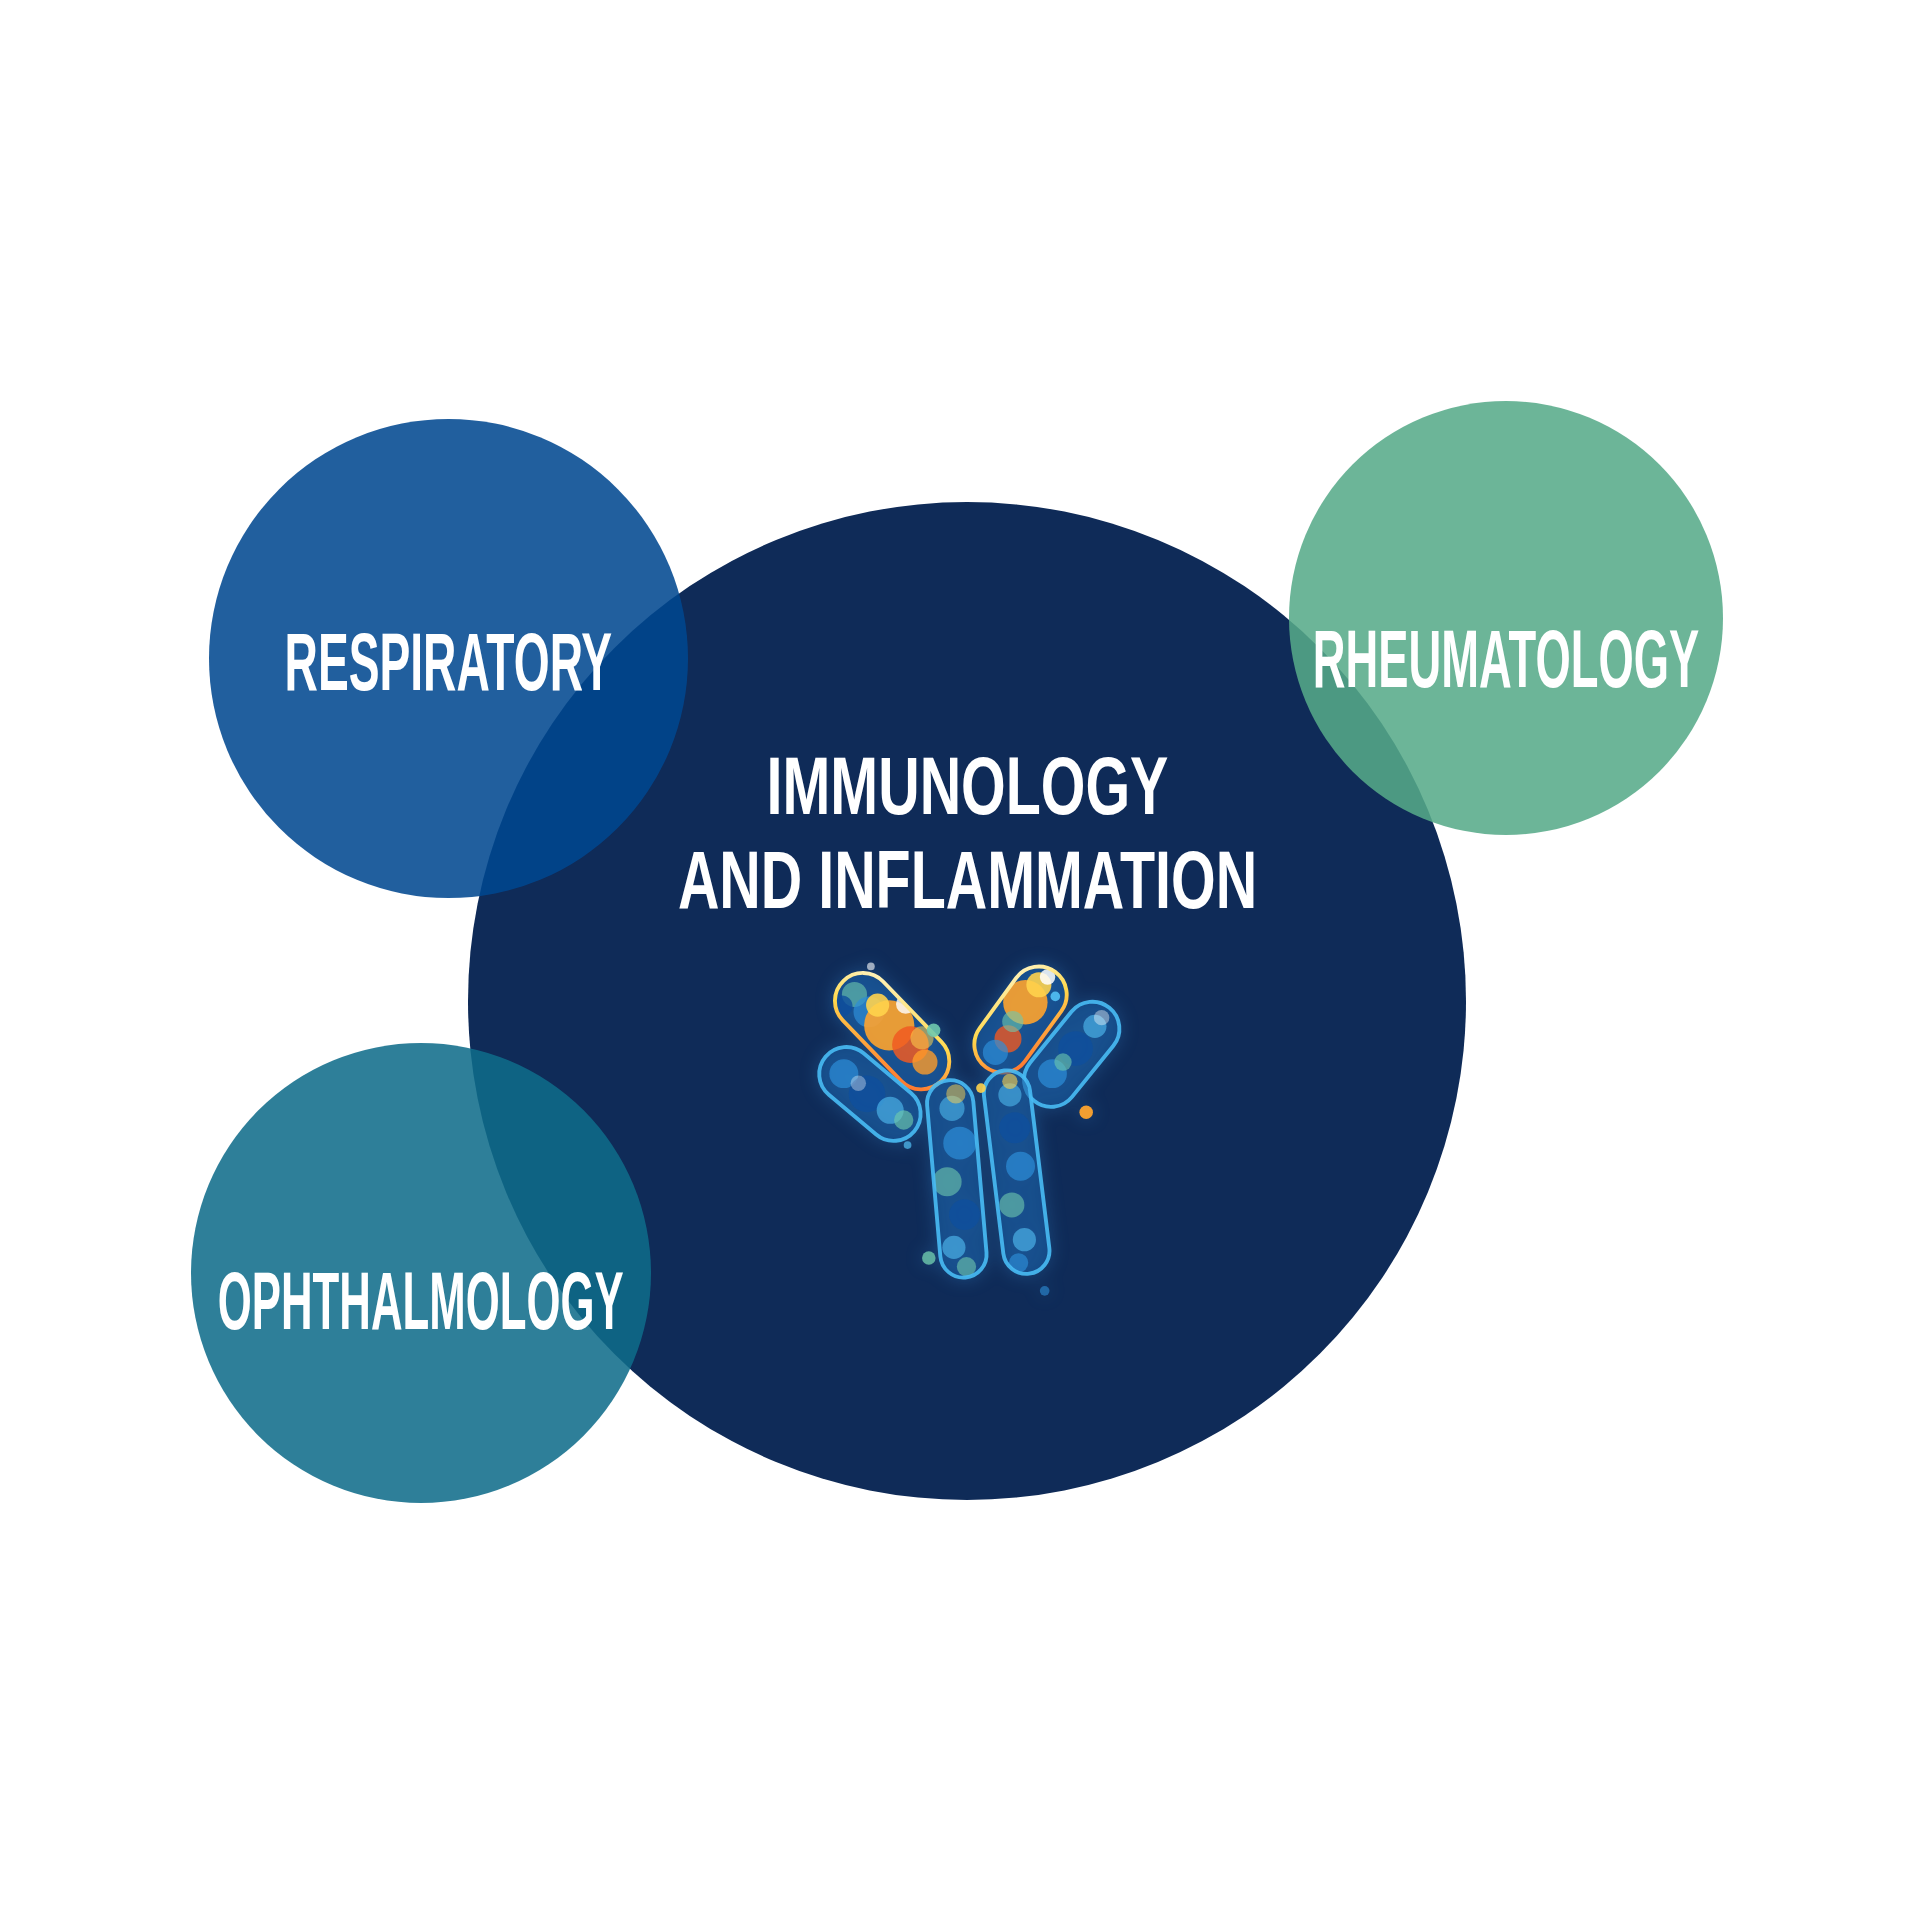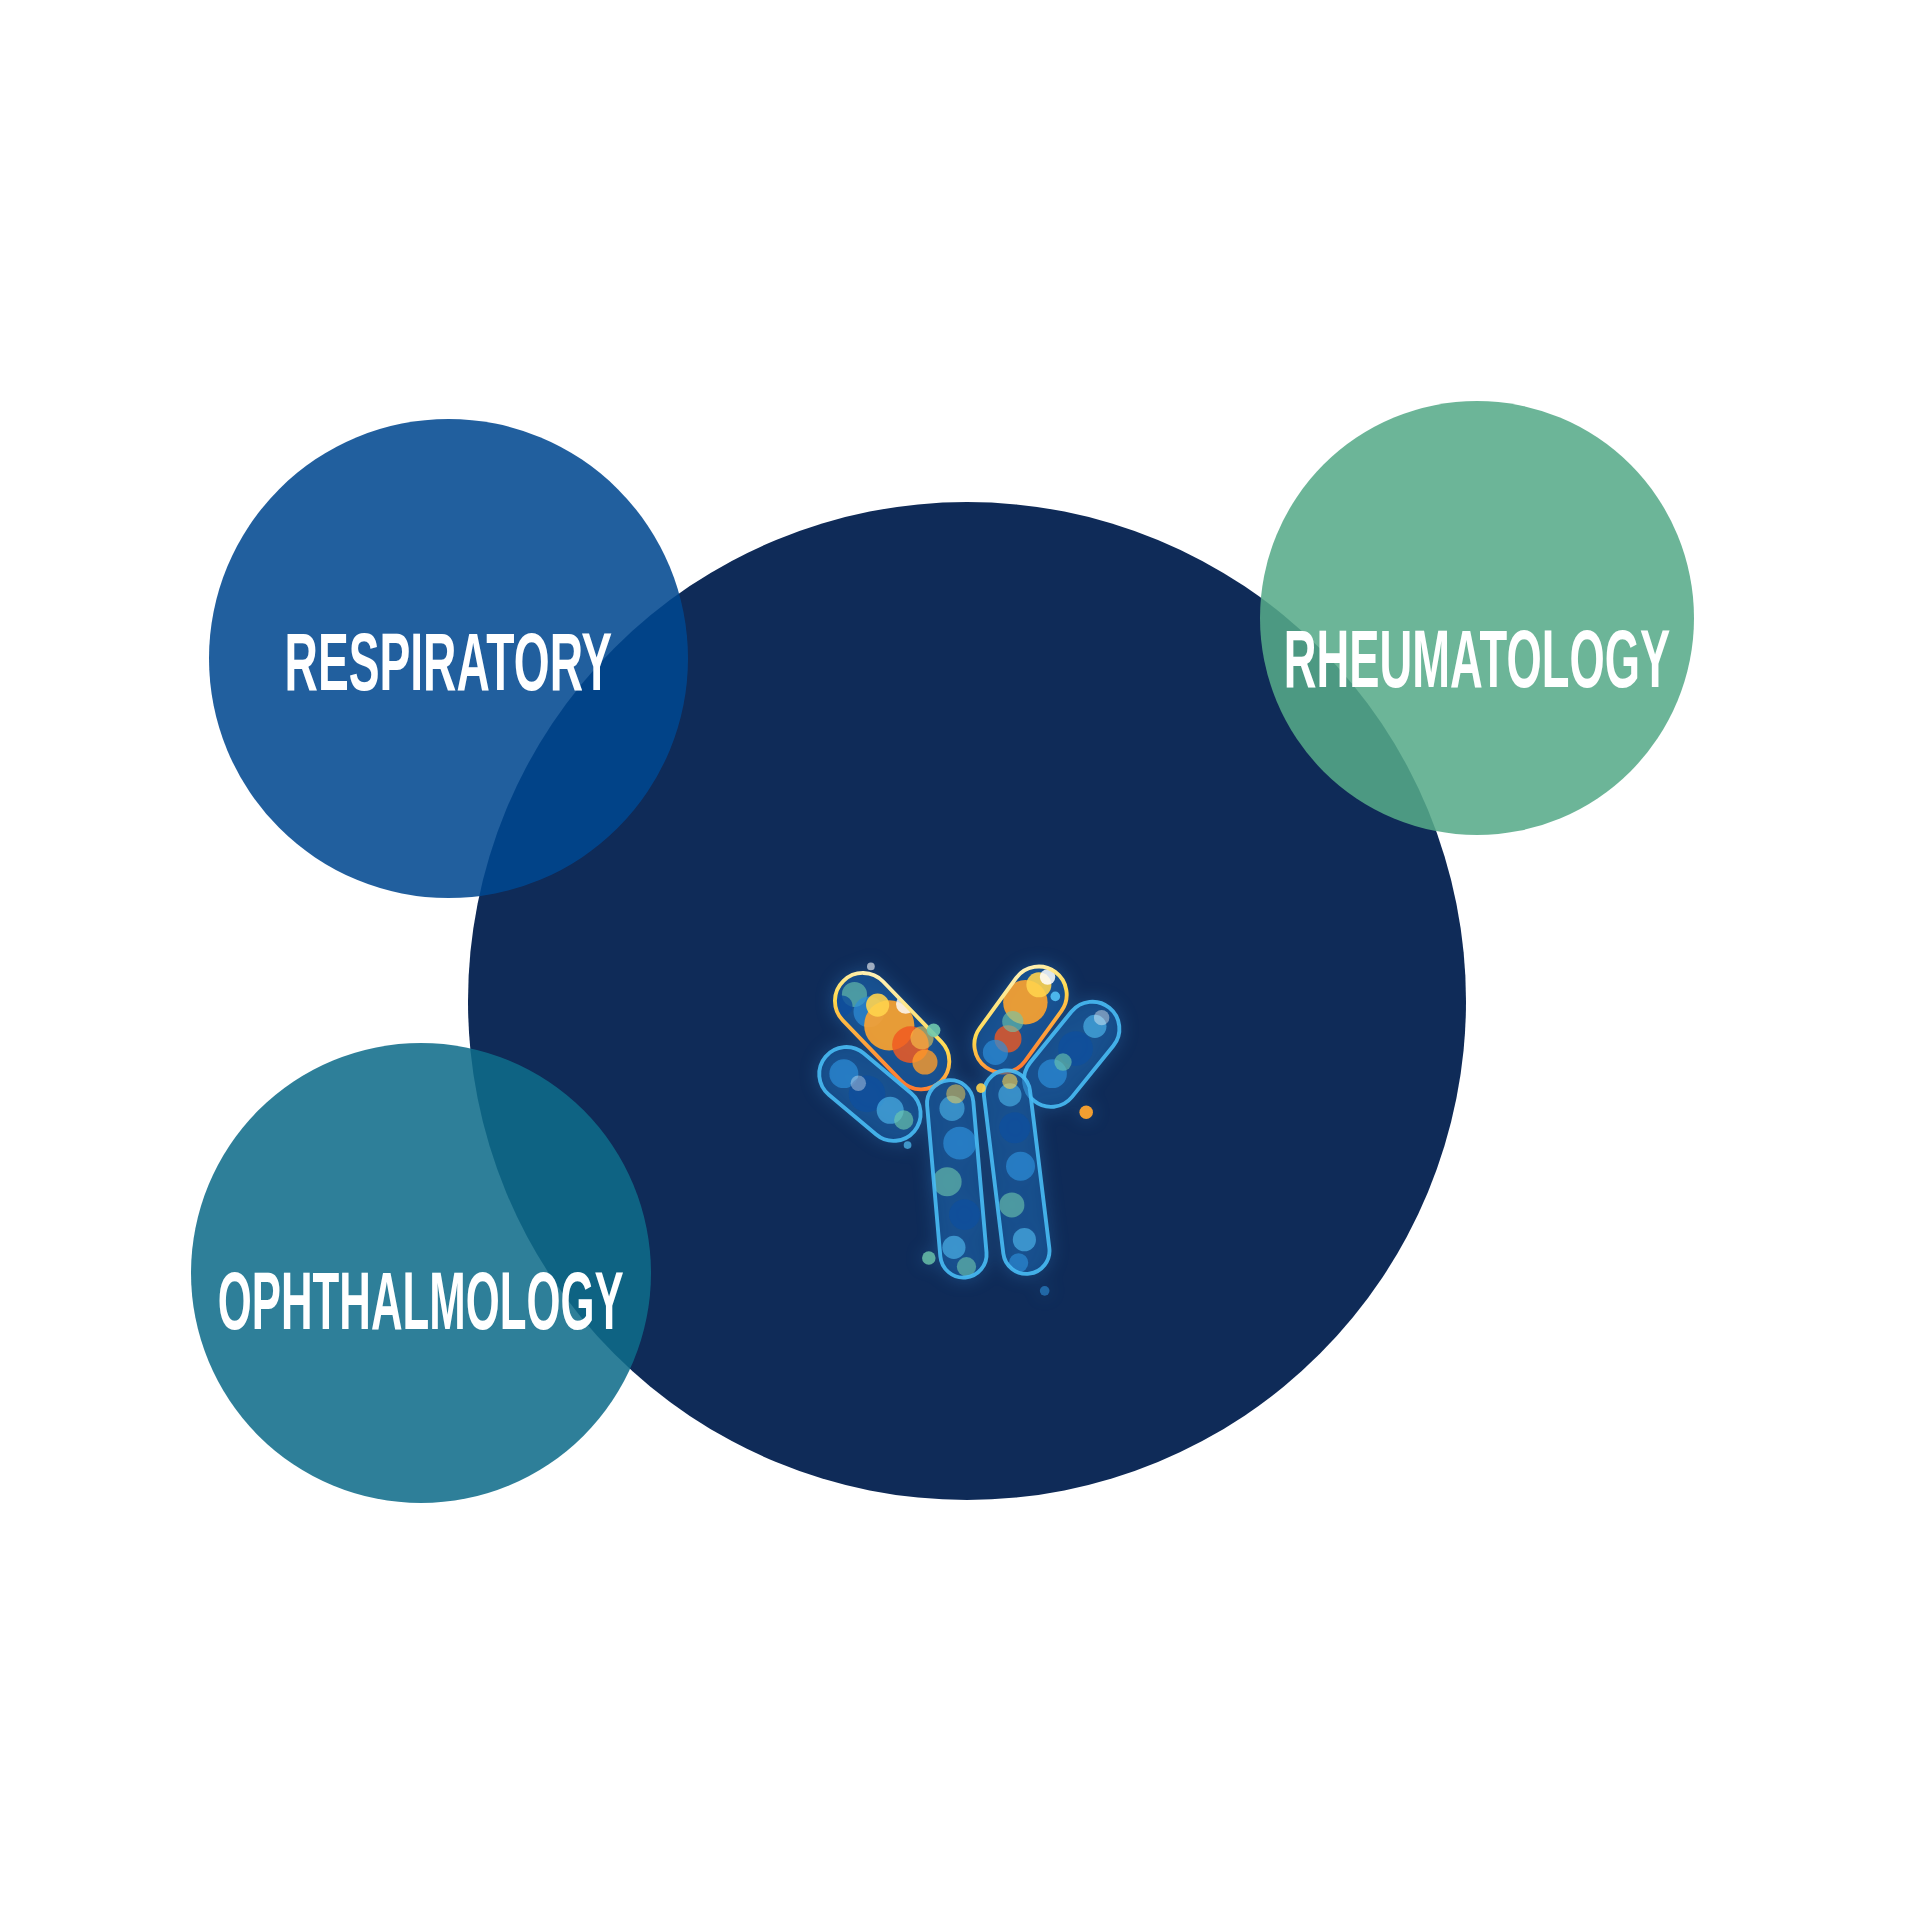--- a/index.html
+++ b/index.html
@@ -56,34 +56,38 @@
   }
 </style>
 </head>
 <body>
 
 <div id="canvas" style="background: rgb(255, 255, 255);">
 
   <div class="circle hub" style="left: 468px; top: 502px; width: 998px; height: 998px; background: rgb(15, 43, 88);"></div>
 
 
-  <div class="circle sat" style="left: 1260px; top: 401px; width: 434px; height: 434px; background: rgba(86, 170, 137, 0.87);">
+  <div class="circle sat" style="left: 1289px; top: 401px; width: 434px; height: 434px; background: rgba(86, 170, 137, 0.87);">
     <span class="label" style="transform:translateY(41px) scaleX(0.56);">RHEUMATOLOGY</span>
   </div>
 
 
 
   <div class="circle sat" style="left: 209px; top: 419px; width: 479px; height: 479px; background: rgba(0, 71, 144, 0.87);">
     <span class="label" style="transform:translateY(3.9px) scaleX(0.57);">RESPIRATORY</span>
   </div>
 
   <div class="circle sat" style="left: 191px; top: 1043px; width: 460px; height: 460px; background: rgba(15, 108, 138, 0.87);">
     <span class="label" style="transform:translateY(28px) scaleX(0.54);">OPHTHALMOLOGY</span>
   </div>
 
+  <div class="hub-title">
+    <span class="line">IMMUNOLOGY</span>
+    <span class="line">AND INFLAMMATION</span>
+  </div>
 
   <svg id="antibody-svg" width="1931" height="1931" viewBox="0 0 2000 2000">
     <defs>
       <linearGradient id="gradL" x1="0" y1="0" x2="1" y2="1">
         <stop offset="0" stop-color="#fff6c9"></stop>
         <stop offset="0.45" stop-color="#ffd84d"></stop>
         <stop offset="1" stop-color="#ff6a2a"></stop>
       </linearGradient>
       <linearGradient id="gradR" x1="1" y1="0" x2="0" y2="1">
         <stop offset="0" stop-color="#fff6c9"></stop>

